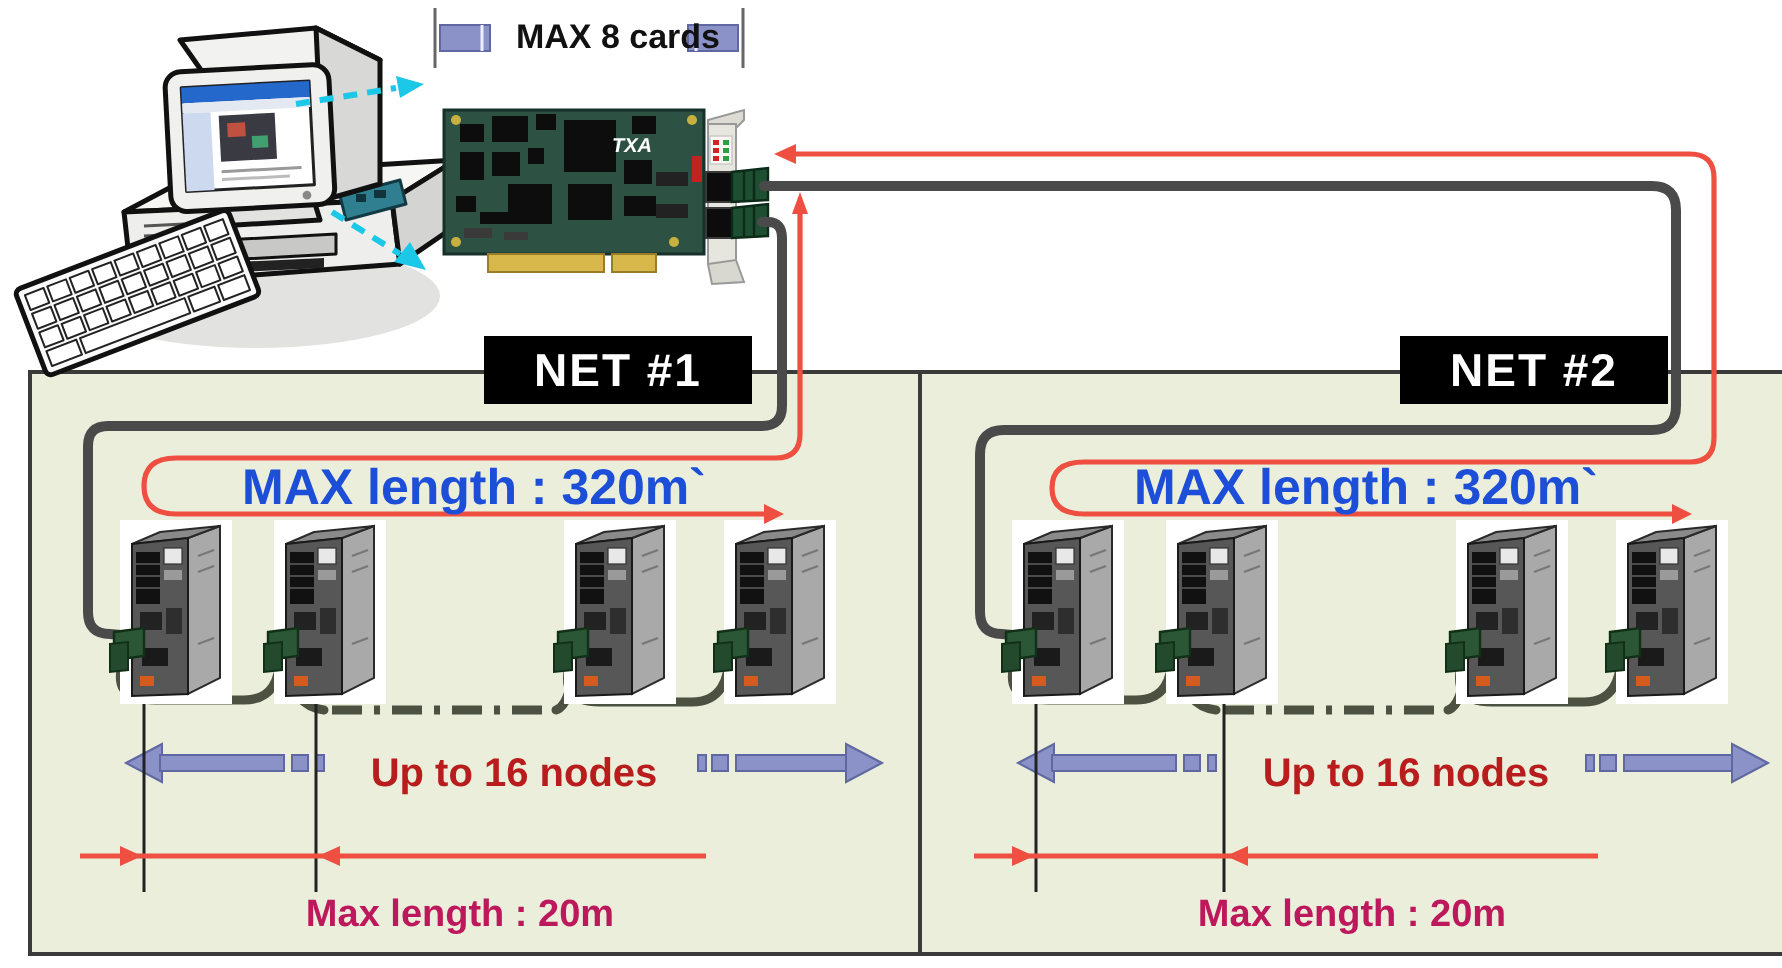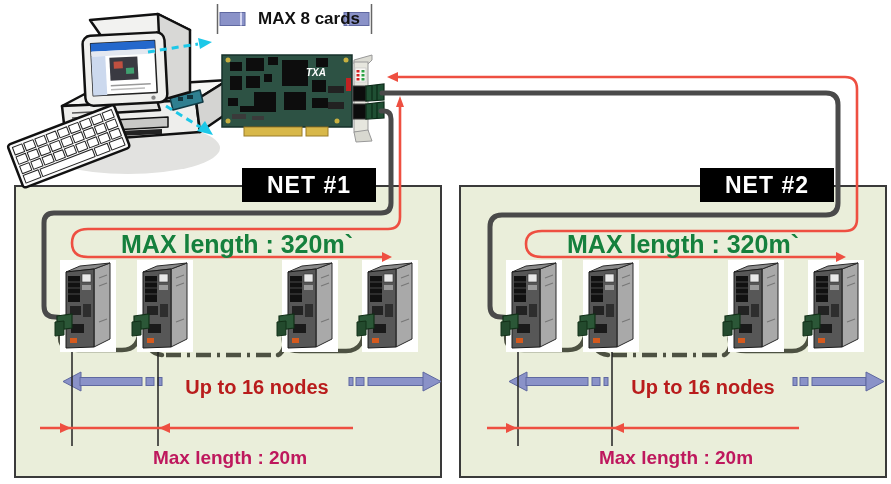--- a/index.html
+++ b/index.html
@@ -2,32 +2,32 @@
 <html><head>
 <meta charset="utf-8">
 <style>
   html,body{margin:0;padding:0;background:#fff;}
   #stage{
     position:relative;width:891px;height:484px;background:#fff;overflow:hidden;
     font-family:"Liberation Sans",sans-serif;
   }
   .panel{
     position:absolute;top:185px;width:424px;height:289px;
-    background:#eaeeda;border:2px solid #3a3a3a;
+    background:#eaeeda;border:2px solid #3a3a3a;padding-left:24px;
   }
   #net1-panel{left:14px;}
   #net2-panel{left:459px;}
   .net-title{
     position:absolute;top:-19px;width:134px;height:34px;line-height:34px;
     background:#000;color:#fff;font-size:23px;font-weight:bold;
     text-align:center;letter-spacing:1px;z-index:5;
   }
   .ring-label{
     position:absolute;top:43px;width:260px;text-align:center;
-    font-size:25px;font-weight:bold;color:#15803d;letter-spacing:0px;z-index:4;
+    font-size:25px;font-weight:bold;color:#1d4ed8;letter-spacing:0px;z-index:4;
   }
   .nodes-label{
     position:absolute;top:189px;width:212px;text-align:center;
     font-size:20px;font-weight:bold;color:#b91c1c;z-index:4;
   }
   .dist-label{
     position:absolute;top:260px;width:250px;text-align:center;
     font-size:19px;font-weight:bold;color:#be185d;z-index:4;
   }
   #max-cards-label{

